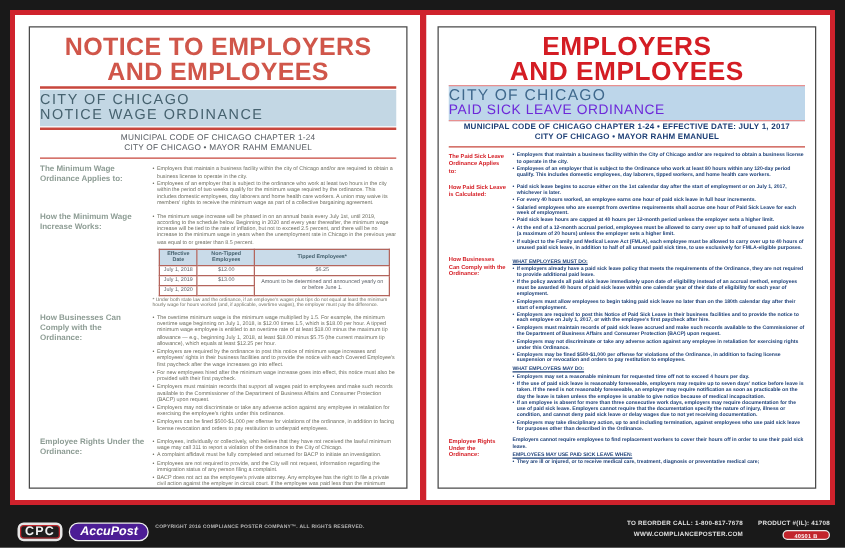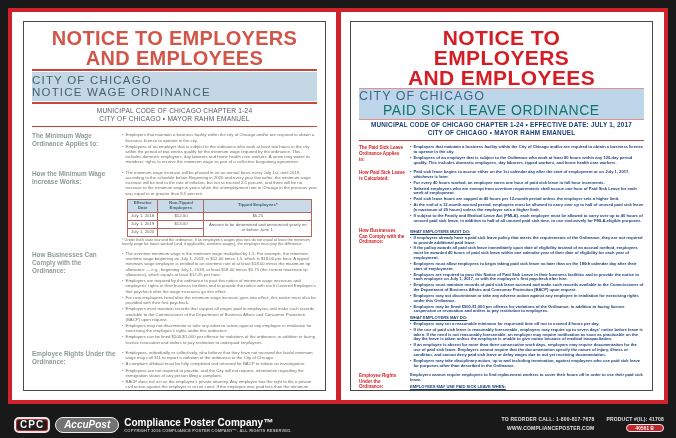--- a/index.html
+++ b/index.html
@@ -24,32 +24,32 @@
   .bi{display:flex;gap:2px;margin-bottom:1px;}
   .bi::before{content:"•";flex:none;}
   .wage-table{width:95%;margin:3px auto 1px;border-collapse:collapse;font-size:4.3px;color:#5a5f66;}
   .wage-table th{background:#c9dbe9;color:#46626f;font-weight:700;}
   .wage-table th,.wage-table td{border:.6px solid #b4655c;padding:1px 2px;text-align:center;line-height:1.15;}
   .footnote{font-size:3.9px;color:#6f6f62;line-height:1.2;margin-top:1px;}
   
   .rp-title{color:#d41d24;font-weight:700;font-size:21px;line-height:.95;text-align:center;letter-spacing:.4px;}
   .rp .band{background:#bdd6ea;border-top:1.5px solid #e89090;border-bottom:1.5px solid #e89090;padding:1px 0 2px;}
   .rp .l1{font-size:12.5px;color:#3f688c;letter-spacing:1px;line-height:1.02;}
-  .rp .l2{font-size:14px;color:#0f766e;letter-spacing:.5px;line-height:1.02;margin-left:24px;}
+  .rp .l2{font-size:11px;color:#6d28d9;letter-spacing:.5px;line-height:1.02;}
   .rp .code{font-size:6.4px;font-weight:700;color:#1c3e75;line-height:1.25;margin:1.5px 0;}
   .rp-row{display:flex;gap:5px;margin-top:3.5px;}
   .rp-label{flex:0 0 46px;font-size:4.6px;font-weight:700;color:#d41d24;line-height:1.25;}
   .rp-body{flex:1;font-size:4.1px;font-weight:700;color:#1d4078;line-height:1.18;}
   .subhead{text-decoration:underline;margin:2px 0 1px;}
   .lead{margin-bottom:1px;}
   
   .logo-row{position:absolute;left:14px;bottom:5px;display:flex;gap:5px;}
   .cpc-box{border:2px solid #e6e6e6;border-radius:5px;color:#f2f2f2;font-weight:700;font-size:10px;
            padding:0 4px;letter-spacing:1px;background:#1f1f1f;box-shadow:inset 0 0 0 1px #c2252c;}
-  .accupost{background:#737373;border-radius:9px;color:#fff;font-style:italic;font-weight:700;
+  .accupost{background:#4c1d95;border-radius:9px;color:#fff;font-style:italic;font-weight:700;
             font-size:10px;padding:1px 8px;border:1px solid #efefef;}
   .company{color:#fff;font-weight:700;font-size:10px;line-height:1.1;}
   .copyright{color:#b9b9b9;font-size:4px;font-weight:700;letter-spacing:.2px;}
   .reorder{position:absolute;right:12px;bottom:6px;display:grid;grid-template-columns:auto auto;
            column-gap:12px;row-gap:2px;align-items:center;justify-items:end;
            font-weight:700;color:#e0e0e0;font-size:5px;letter-spacing:.2px;}
   .badge{background:#c2252c;color:#fff;border:1px solid #eee;border-radius:6px;padding:.5px 9px;font-size:4.5px;}
 </style>
 </head>
 <body>
@@ -164,21 +164,20 @@
             </div>
             <div class="bi">
               <span class="bt">BACP does not act as the employee's private attorney. Any employee has the right to file a private civil action against the employer in circuit court. If the employee was paid less than the minimum wage allowed by law, employees may be able to recover three times the amount of underpayment plus costs and reasonable attorneys' fees.</span>
             </div>
           </div>
       </div>
 
     </div>
 
     <div class="poster rp">
-      <div class="rp-title">NOTICE TO</div>
       <div class="rp-title">EMPLOYERS</div>
       <div class="rp-title">AND EMPLOYEES</div>
       <div class="band">
         <div class="l1">CITY OF CHICAGO</div>
         <div class="l2">PAID SICK LEAVE ORDINANCE</div>
       </div>
       <div class="code">
         <div>MUNICIPAL CODE OF CHICAGO CHAPTER 1-24 • EFFECTIVE DATE: JULY 1, 2017</div>
         <div>CITY OF CHICAGO • MAYOR RAHM EMANUEL</div>
       </div>
@@ -284,21 +283,20 @@
         </div>
       </div>
 
     </div>
   </div>
 
   <div class="logo-row">
     <span class="cpc-box">CPC</span>
     <span class="accupost">AccuPost</span>
     <span>
-      <div class="company">Compliance Poster Company™</div>
       <div class="copyright">COPYRIGHT 2016 COMPLIANCE POSTER COMPANY™. ALL RIGHTS RESERVED.</div>
     </span>
   </div>
   <div class="reorder">
     <span>TO REORDER CALL: 1-800-817-7678</span>
     <span>PRODUCT #(IL): 41708</span>
     <span>WWW.COMPLIANCEPOSTER.COM</span>
     <span class="badge">40501 B</span>
   </div>
 </div>

